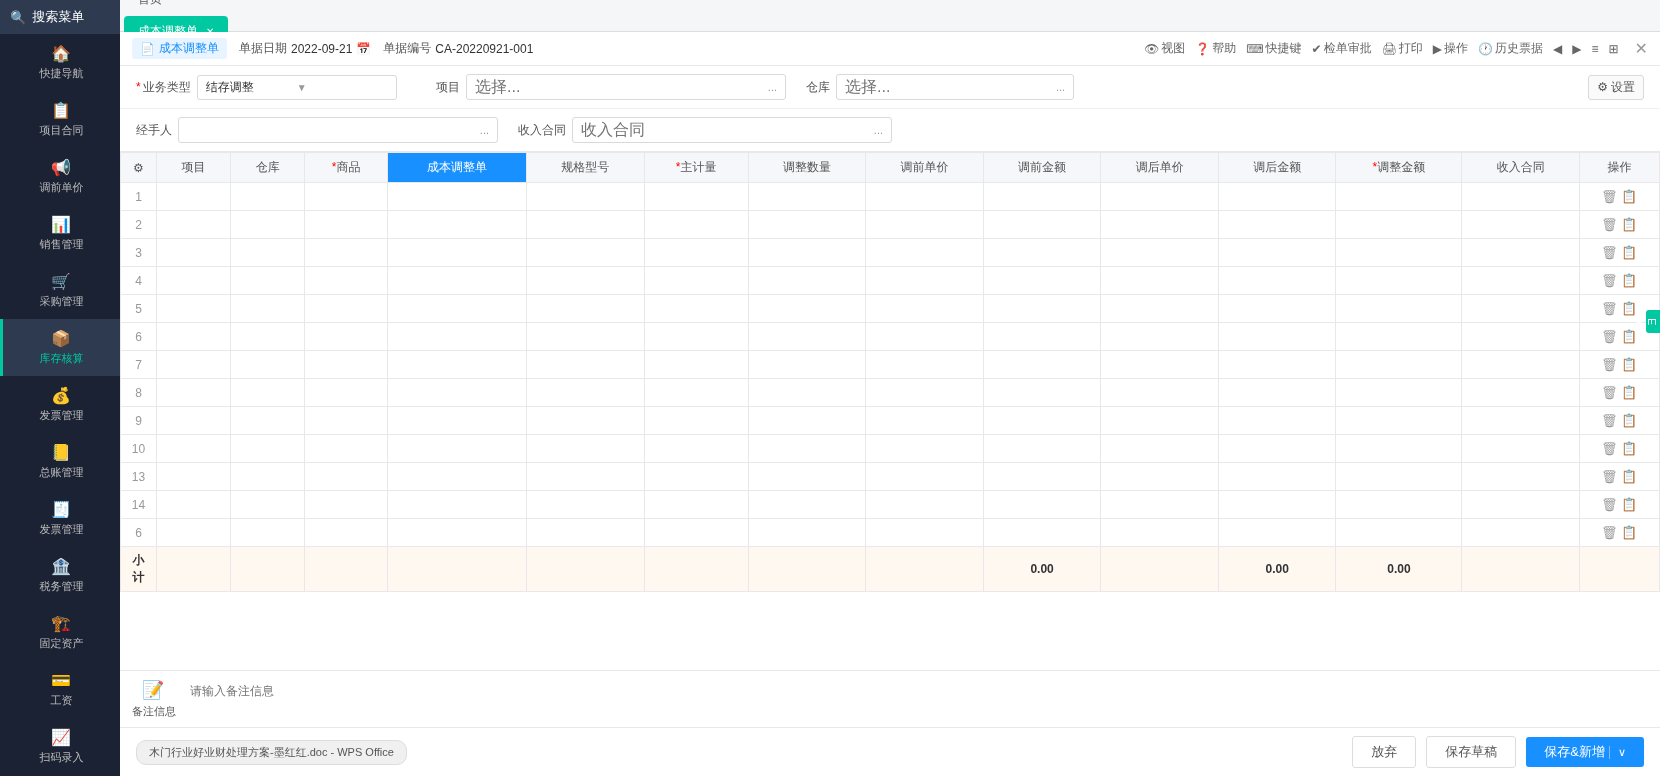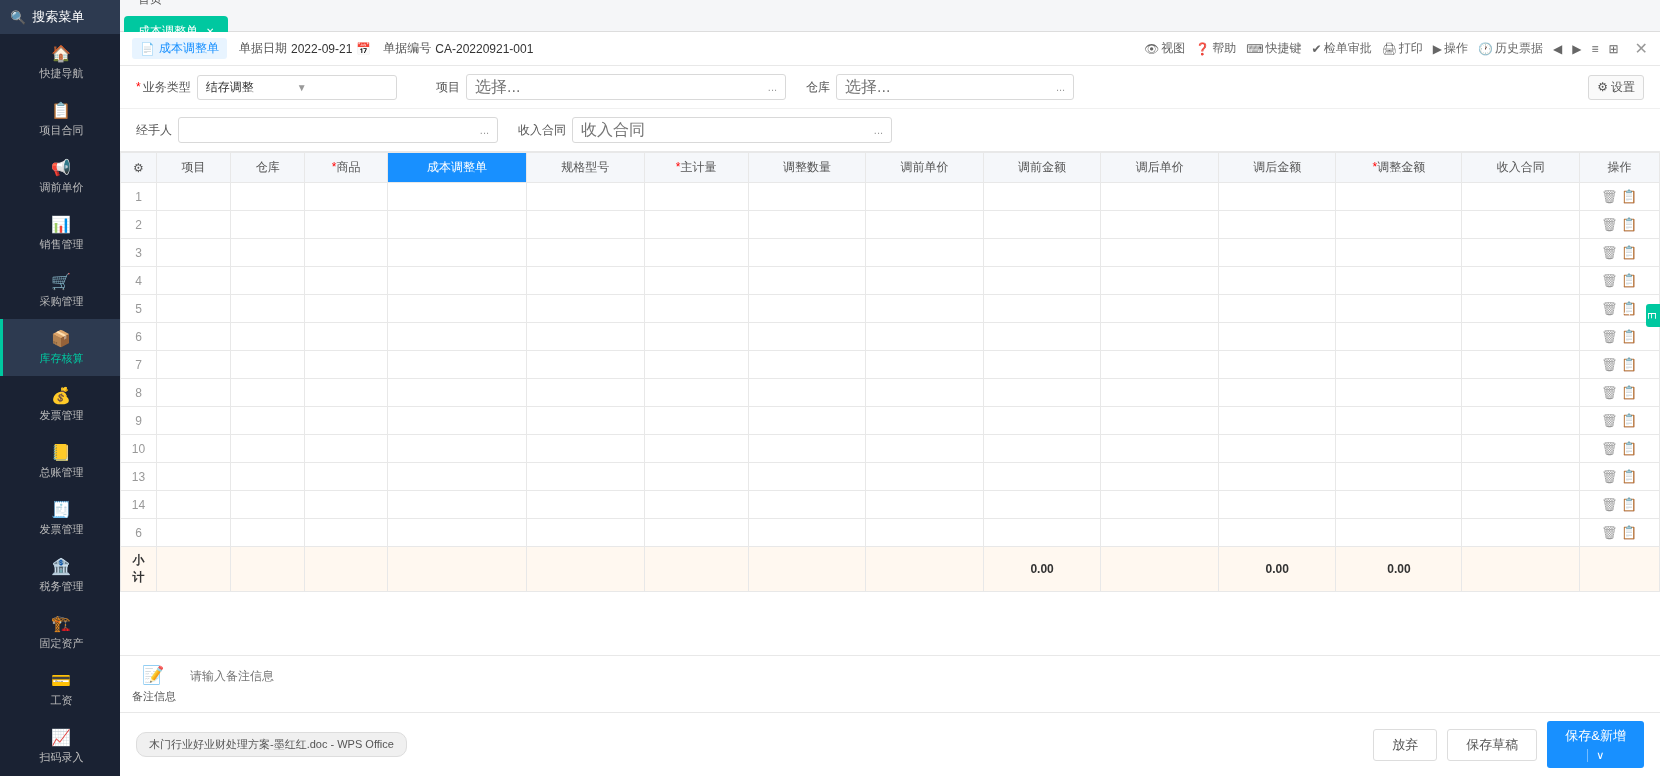--- a/index.html
+++ b/index.html
@@ -303,21 +303,20 @@
       background: #fff;
       color: #555;
     }
     .btn-primary {
       background: #1890ff;
       color: #fff;
       border: none;
       display: flex;
       align-items: center;
       gap: 4px;
-      flex-direction: column;
     }
     .btn-primary .dropdown { border-left: 1px solid rgba(255,255,255,0.4); padding-left: 8px; font-size: 11px; }
 
     
     .right-expand {
       position: absolute;
       right: 0;
       top: 40%;
       width: 14px;
       background: #00c8a0;

